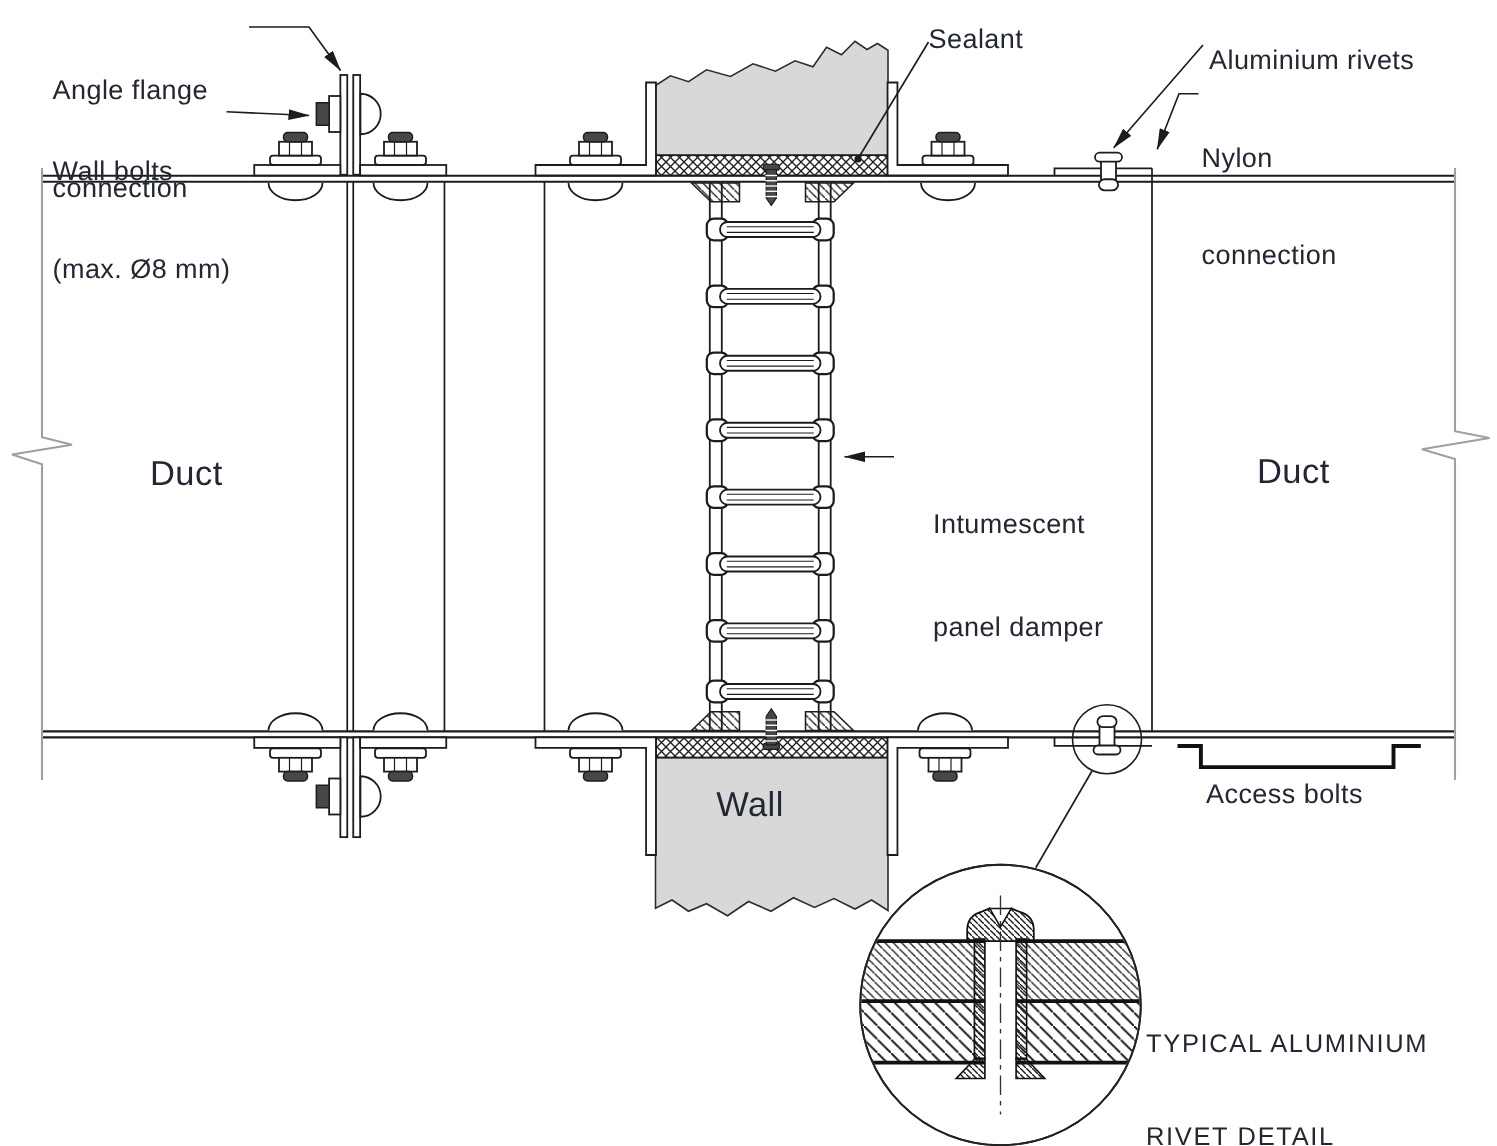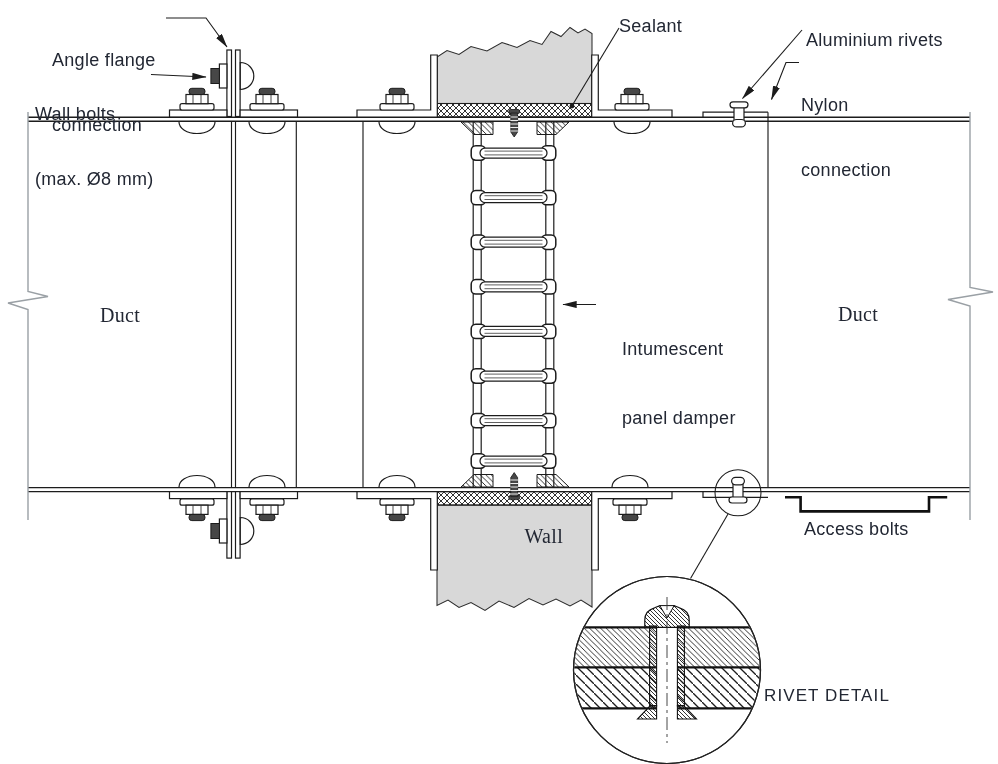--- a/index.html
+++ b/index.html
@@ -12,23 +12,23 @@
   html,body{margin:0;padding:0;background:#ffffff;}
   body{
     width:998px;height:764px;position:relative;overflow:hidden;
     font-family:"Liberation Sans",sans-serif;color:var(--text);
   }
   svg.canvas{position:absolute;left:0;top:0;width:998px;height:764px;color:var(--line);}
   .lbl{
     position:absolute;color:var(--text);
     font-size:18px;line-height:21.5px;letter-spacing:.3px;white-space:pre;
   }
-  .lbl.big{font-size:20px;font-family:Liberation Serif, serif;}
+  .lbl.big{font-size:23px;}
   .lbl.caption{font-size:17px;letter-spacing:1.1px;line-height:20.5px;}
-  .lbl.wall-pos{left:437px;top:526px;width:126px;text-align:right;}
+  .lbl.wall-pos{left:437px;top:526px;width:126px;text-align:center;}
 </style>
 </head>
 <body>
 
 <svg class="canvas" viewBox="0 0 998 764" aria-hidden="true">
   <defs>
     <pattern id="crosshatch" patternUnits="userSpaceOnUse" width="6" height="6">
       <path d="M0,0 L6,6 M0,6 L6,0" stroke="currentColor" stroke-width="0.9" fill="none"></path>
     </pattern>
     <pattern id="hatchFine" patternUnits="userSpaceOnUse" width="5.5" height="5.5">
@@ -244,21 +244,21 @@
     <path d="M151,74.5 L206,77" marker-end="url(#arr)"></path>
     <path d="M619,28 L572.5,105"></path>
     <circle cx="572" cy="106" r="2.4" fill="currentColor" stroke="none"></circle>
     <path d="M802,30 L742.5,98.5" marker-end="url(#arr)"></path>
     <path d="M799,62.5 L786,62.5 L771.5,99.5" marker-end="url(#arr)"></path>
     <path d="M596,304.5 L563,304.5" marker-end="url(#arr)"></path>
     <path d="M728,514 L690.5,578.5"></path>
   </g>
 </svg>
 
-<div class="lbl" style="left:52px;top:7px">
+<div class="lbl" style="left:35px;top:7px">
   <div>Angle flange</div>
   <div>connection</div>
 </div>
 
 <div class="lbl" style="left:35px;top:61px">
   <div>Wall bolts</div>
   <div>(max. Ø8 mm)</div>
 </div>
 
 <div class="lbl" style="left:619px;top:16px">Sealant</div>
@@ -277,14 +277,15 @@
 <div class="lbl" style="left:622px;top:292px;line-height:23px">
   <div>Intumescent</div>
   <div>panel damper</div>
 </div>
 
 <div class="lbl big wall-pos">Wall</div>
 
 <div class="lbl" style="left:804px;top:519px">Access bolts</div>
 
 <div class="lbl caption" style="left:764px;top:645px">
+  <div>TYPICAL ALUMINIUM</div>
   <div>RIVET DETAIL</div>
 </div>
 
 </body></html>

